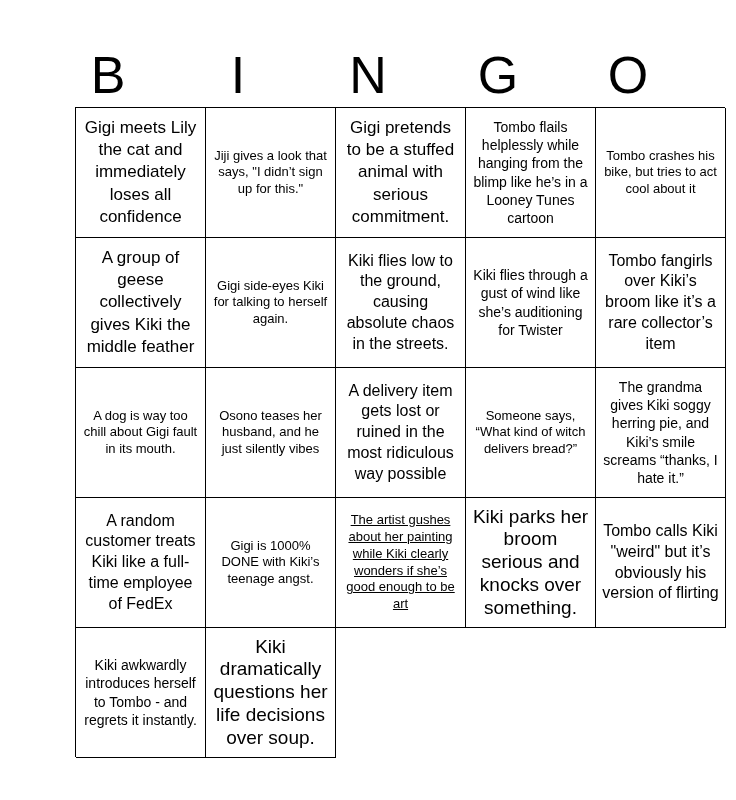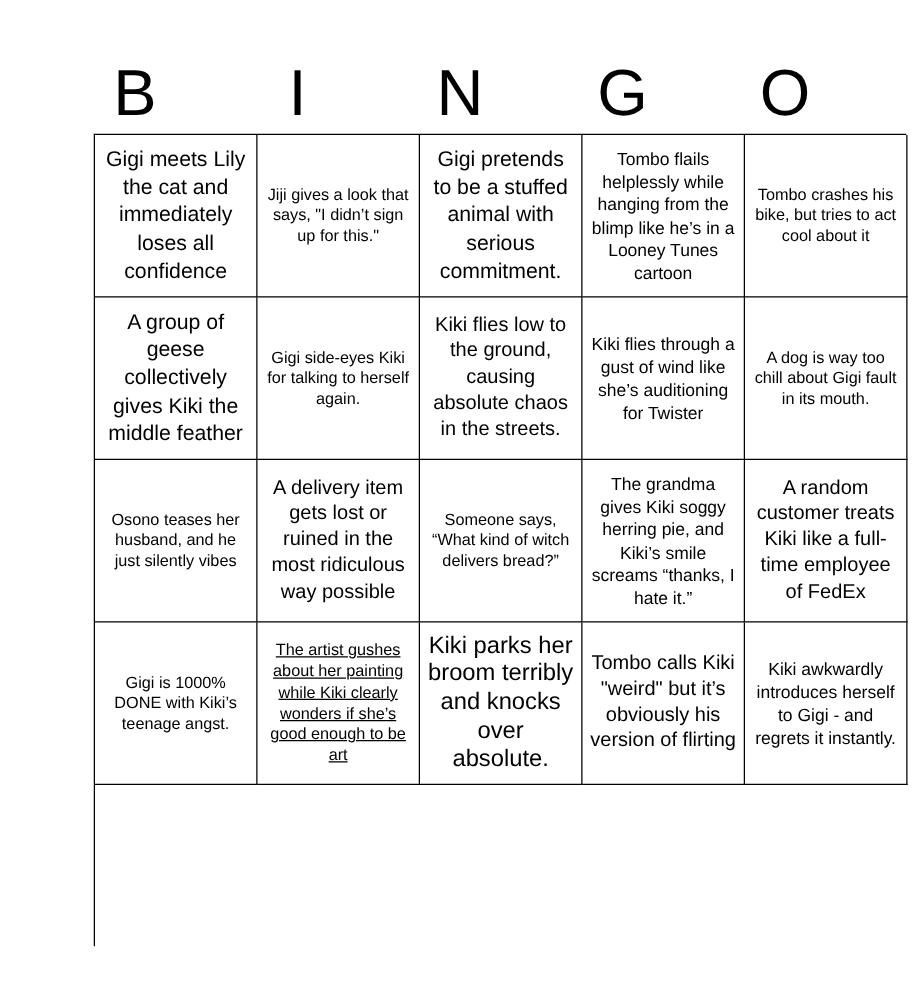--- a/index.html
+++ b/index.html
@@ -100,20 +100,23 @@
   <div class="cell fs-xl">
       <span>Gigi side-eyes Kiki for talking to herself again.</span>
     </div>
   <div class="cell fs-m">
       <span>Kiki flies low to the ground, causing absolute chaos in the streets.</span>
     </div>
 
   <div class="cell fs-s">
       <span>Kiki flies through a gust of wind like she’s auditioning for Twister</span>
     </div>
+  <div class="cell fs-m">
+      <span>Tombo fangirls over Kiki’s broom like it’s a rare collector’s item</span>
+    </div>
   <div class="cell fs-xl">
       <span>A dog is way too chill about Gigi fault in its mouth.</span>
     </div>
   <div class="cell fs-xl">
       <span>Osono teases her husband, and he just silently vibes</span>
     </div>
   <div class="cell fs-m">
       <span>A delivery item gets lost or ruined in the most ridiculous way possible</span>
     </div>
 
@@ -127,21 +130,24 @@
       <span>A random customer treats Kiki like a full-time employee of FedEx</span>
     </div>
   <div class="cell fs-xl">
       <span>Gigi is 1000% DONE with Kiki’s teenage angst.</span>
     </div>
 
   <div class="cell fs-xs">
       <span>The artist gushes about her painting while Kiki clearly wonders if she’s good enough to be art</span>
     </div>
   <div class="cell fs-xxl">
-      <span>Kiki parks her broom terribly and knocks over absolute.</span>
+      <span>Kiki parks her broom serious and knocks over something.</span>
     </div>
   <div class="cell fs-m">
       <span>Tombo calls Kiki "weird" but it’s obviously his version of flirting</span>
     </div>
   <div class="cell fs-s">
-      <span>Kiki awkwardly introduces herself to Gigi - and regrets it instantly.</span>
+      <span>Kiki awkwardly introduces herself to Tombo - and regrets it instantly.</span>
+    </div>
+  <div class="cell fs-xxl">
+      <span>Kiki dramatically questions her life decisions over soup.</span>
     </div>
 </div>
 
 </body></html>

